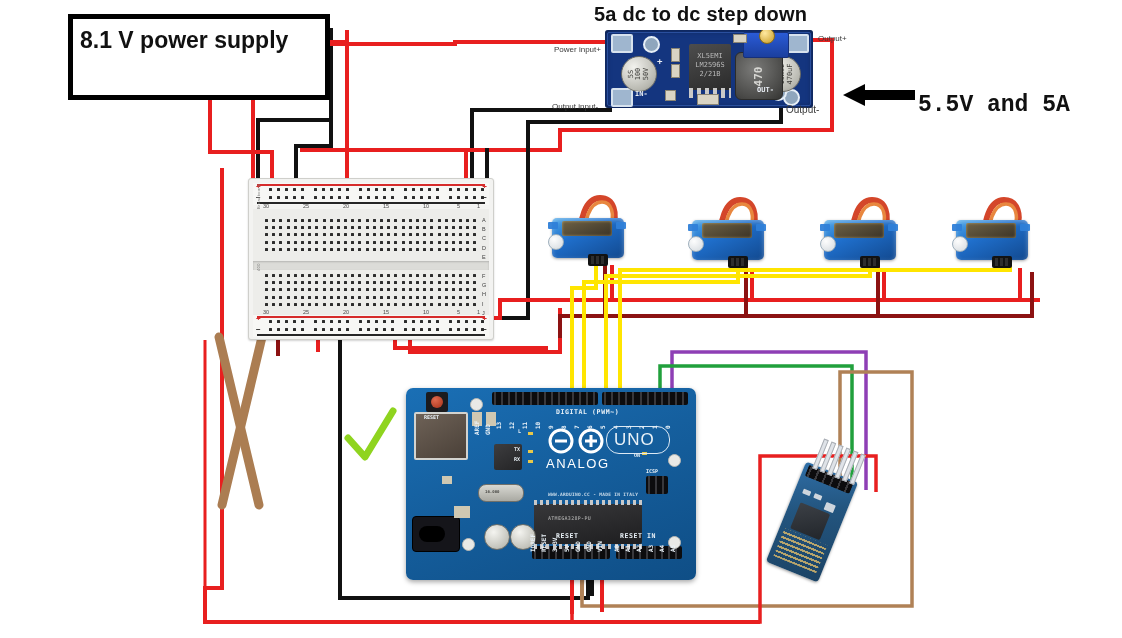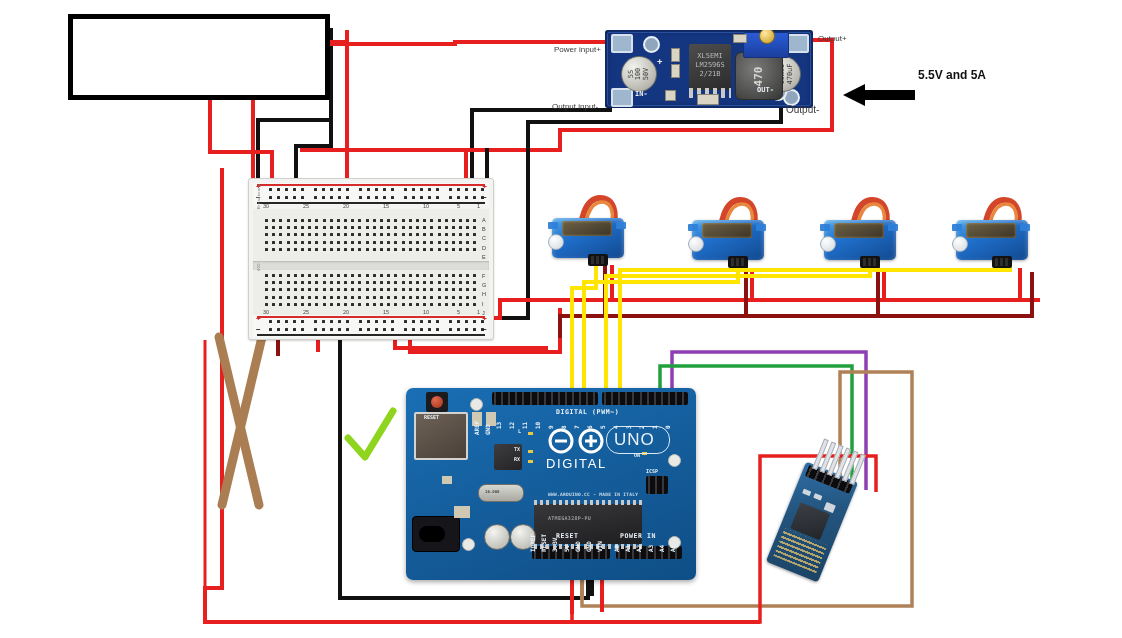--- a/index.html
+++ b/index.html
@@ -11,21 +11,21 @@
   .lbl{position:absolute;font-weight:bold;color:#111;white-space:pre;}
 
   
   #psu-box{position:absolute;left:68px;top:14px;width:262px;height:86px;
            border:5px solid #000;background:#fff;box-sizing:border-box;}
   #psu-text{position:absolute;left:80px;top:26px;width:240px;
             font-size:23px;font-weight:bold;line-height:1.22;color:#111;}
 
   
   #buck-title{left:594px;top:3px;font-size:20px;letter-spacing:.2px;}
-  #amp-note{left:918px;top:68px;font-size:12px;}
+  #amp-note{left:918px;top:92px;font-size:23px;font-family:Liberation Mono, monospace;}
 
   
   #buck{position:absolute;left:605px;top:30px;width:208px;height:78px;
         background:#14357f;border-radius:3px;overflow:hidden;
         box-shadow:inset 0 0 6px rgba(0,0,0,.55);}
   #buck .pcb-edge{position:absolute;inset:2px;border:1px solid #2a4f9e;border-radius:2px;}
   #buck .pad{position:absolute;width:18px;height:15px;background:#9fb6cf;
              border:2px solid #d7e2ee;border-radius:2px;}
   #buck .via{position:absolute;width:13px;height:13px;background:#8fa6bd;
              border:2px solid #e6eef6;border-radius:50%;}
@@ -222,21 +222,24 @@
       </g>
 
       <path stroke="#8fd41f" stroke-width="7" stroke-linecap="round" stroke-linejoin="round" fill="none" d="M348,438 L365,457 L393,411"></path>
 
       <path stroke="#e81f1f" stroke-width="2" d="M560,42 L610,42"></path>
       <path stroke="#111" stroke-width="2" d="M560,110 L610,110"></path>
     </g>
   </svg>
 
   <div id="psu-box"></div>
-
+  <div id="psu-text">8.1 V power
+supply</div>
+
+  <div class="lbl" id="buck-title">5a dc to dc step down</div>
   <div class="lbl" id="amp-note">5.5V and 5A</div>
 
   <svg id="arrow" viewBox="0 0 72 22">
     <path d="M0,11 L22,0 L22,6 L72,6 L72,16 L22,16 L22,22 Z" fill="#000"></path>
   </svg>
 
   <div id="buck">
     <div class="pcb-edge"></div>
     <div class="pad" style="left:6px;top:4px;"></div>
     <div class="pad" style="left:6px;top:58px;"></div>
@@ -962,25 +965,25 @@
       <g fill="none" stroke="#fff" stroke-width="3">
         <circle cx="17" cy="13" r="11"></circle>
           <circle cx="47" cy="13" r="11"></circle>
       </g>
       <rect x="11" y="11.5" width="12" height="3" fill="#fff"></rect>
       <rect x="41" y="11.5" width="12" height="3" fill="#fff"></rect>
       <rect x="45.5" y="7" width="3" height="12" fill="#fff"></rect>
     </svg>
     <div class="uno-ring"></div>
     <div class="uno-txt">UNO</div>
-    <div class="ard-txt">DIGITAL</div>
+    <div class="ard-txt">ANALOG</div>
 
     <div class="silk" style="left:150px;top:20px;font-size:6.5px;letter-spacing:.6px;">DIGITAL (PWM~)</div>
     <div class="silk" style="left:150px;top:144px;font-size:6.5px;letter-spacing:.6px;">RESET</div>
-    <div class="silk" style="left:214px;top:144px;font-size:6.5px;letter-spacing:.6px;">POWER IN</div>
+    <div class="silk" style="left:214px;top:144px;font-size:6.5px;letter-spacing:.6px;">RESET IN</div>
     <div class="silk" style="left:142px;top:104px;font-size:4.5px;letter-spacing:.3px;opacity:.85;">WWW.ARDUINO.CC - MADE IN ITALY</div>
 
     <div id="dig-pin-labels">
         <div class="vsilk" style="left: 96px; top: 34px;">13</div>
         <div class="vsilk" style="left: 109px; top: 34px;">12</div>
         <div class="vsilk" style="left: 122px; top: 34px;">11</div>
         <div class="vsilk" style="left: 135px; top: 34px;">10</div>
         <div class="vsilk" style="left: 148px; top: 34px;">9</div>
         <div class="vsilk" style="left: 161px; top: 34px;">8</div>
         <div class="vsilk" style="left: 174px; top: 34px;">7</div>

